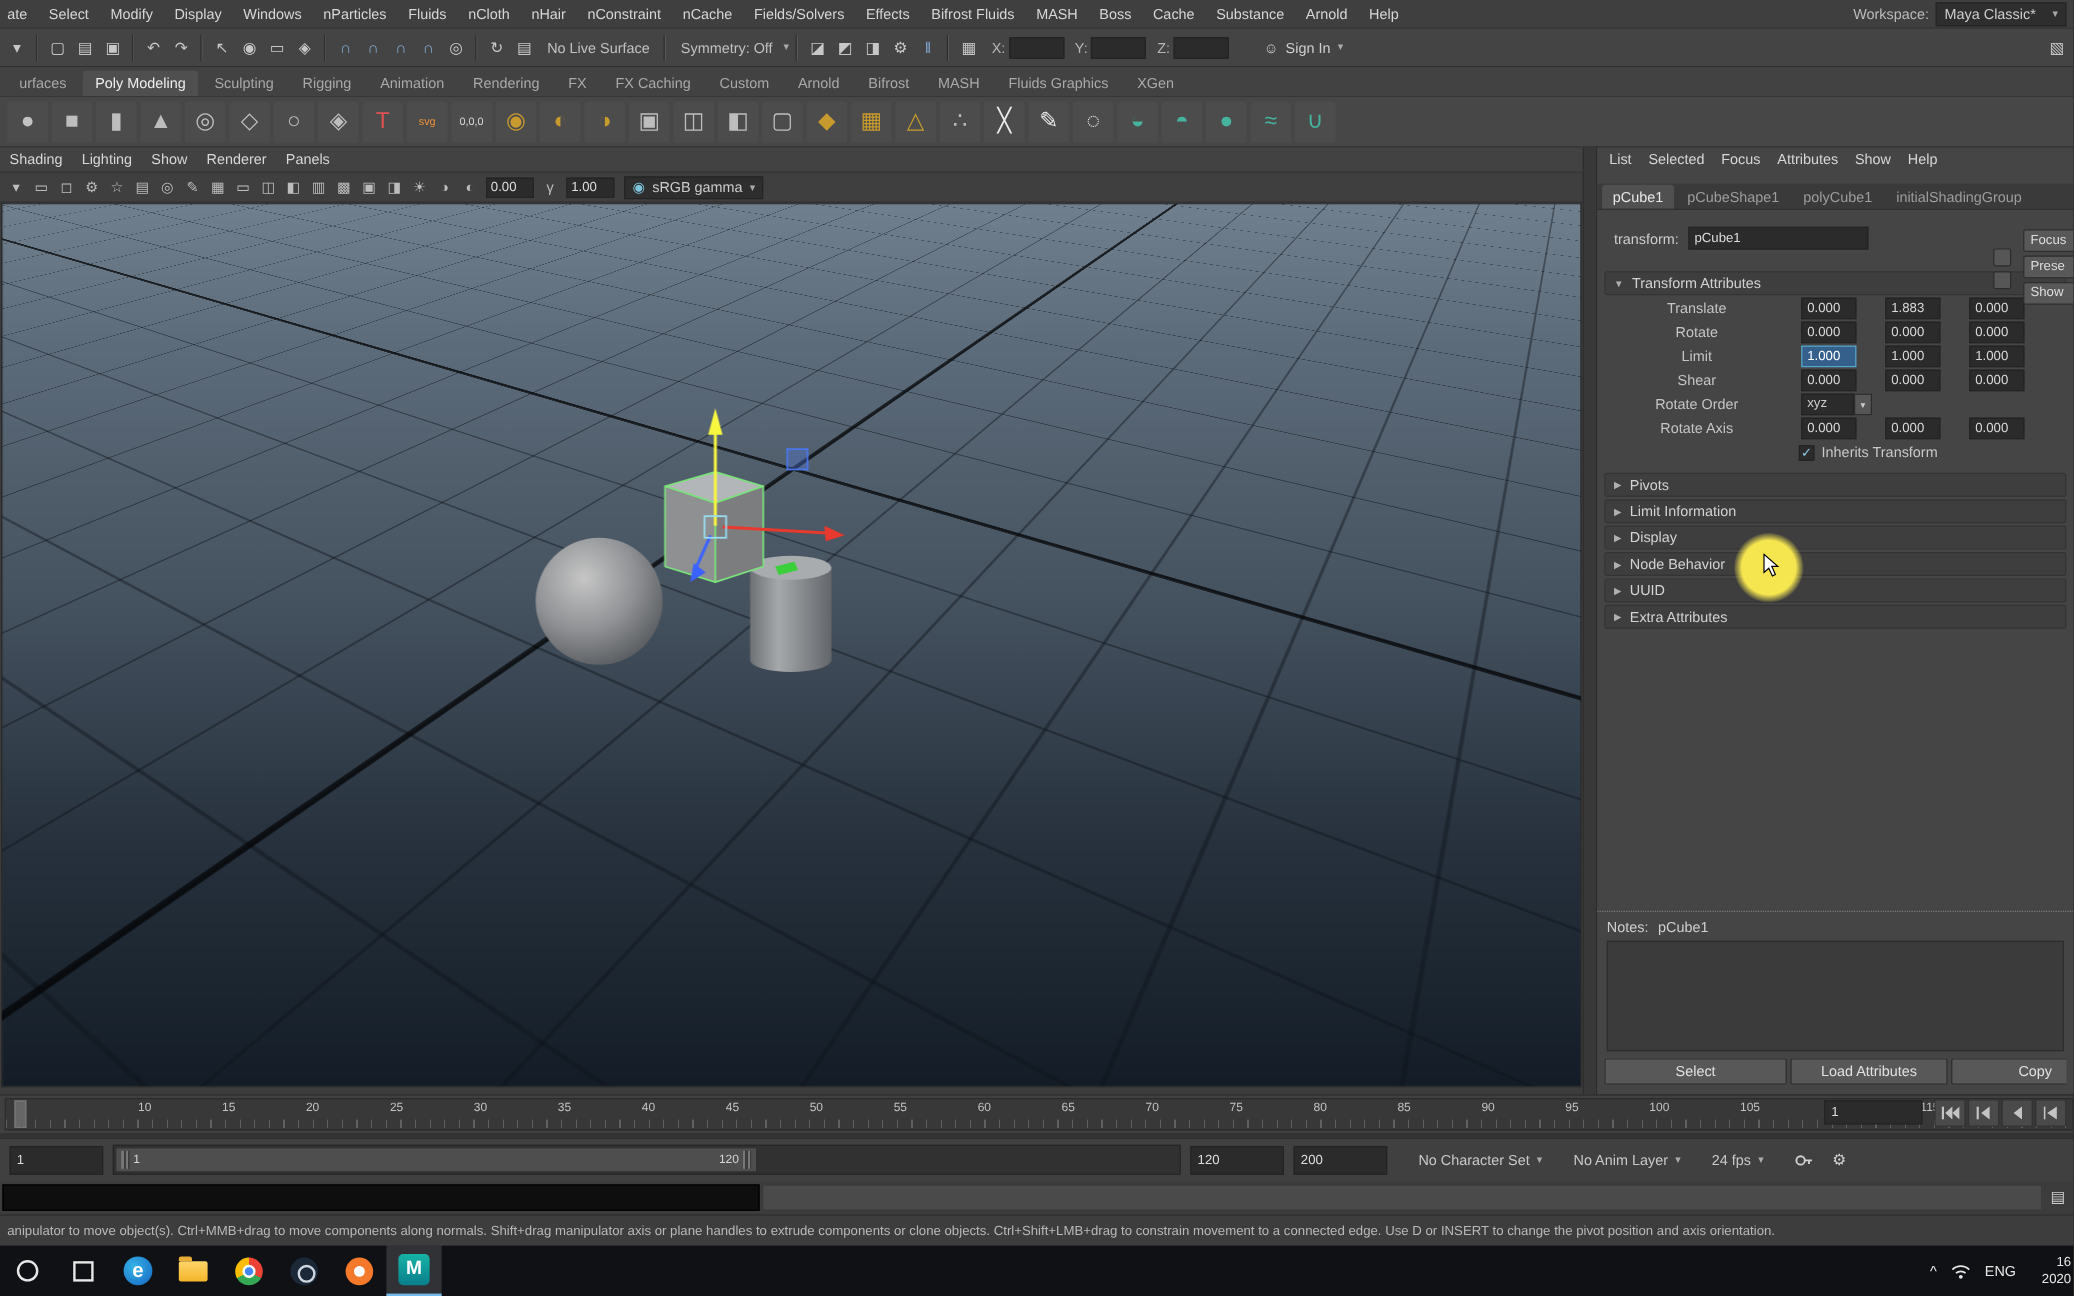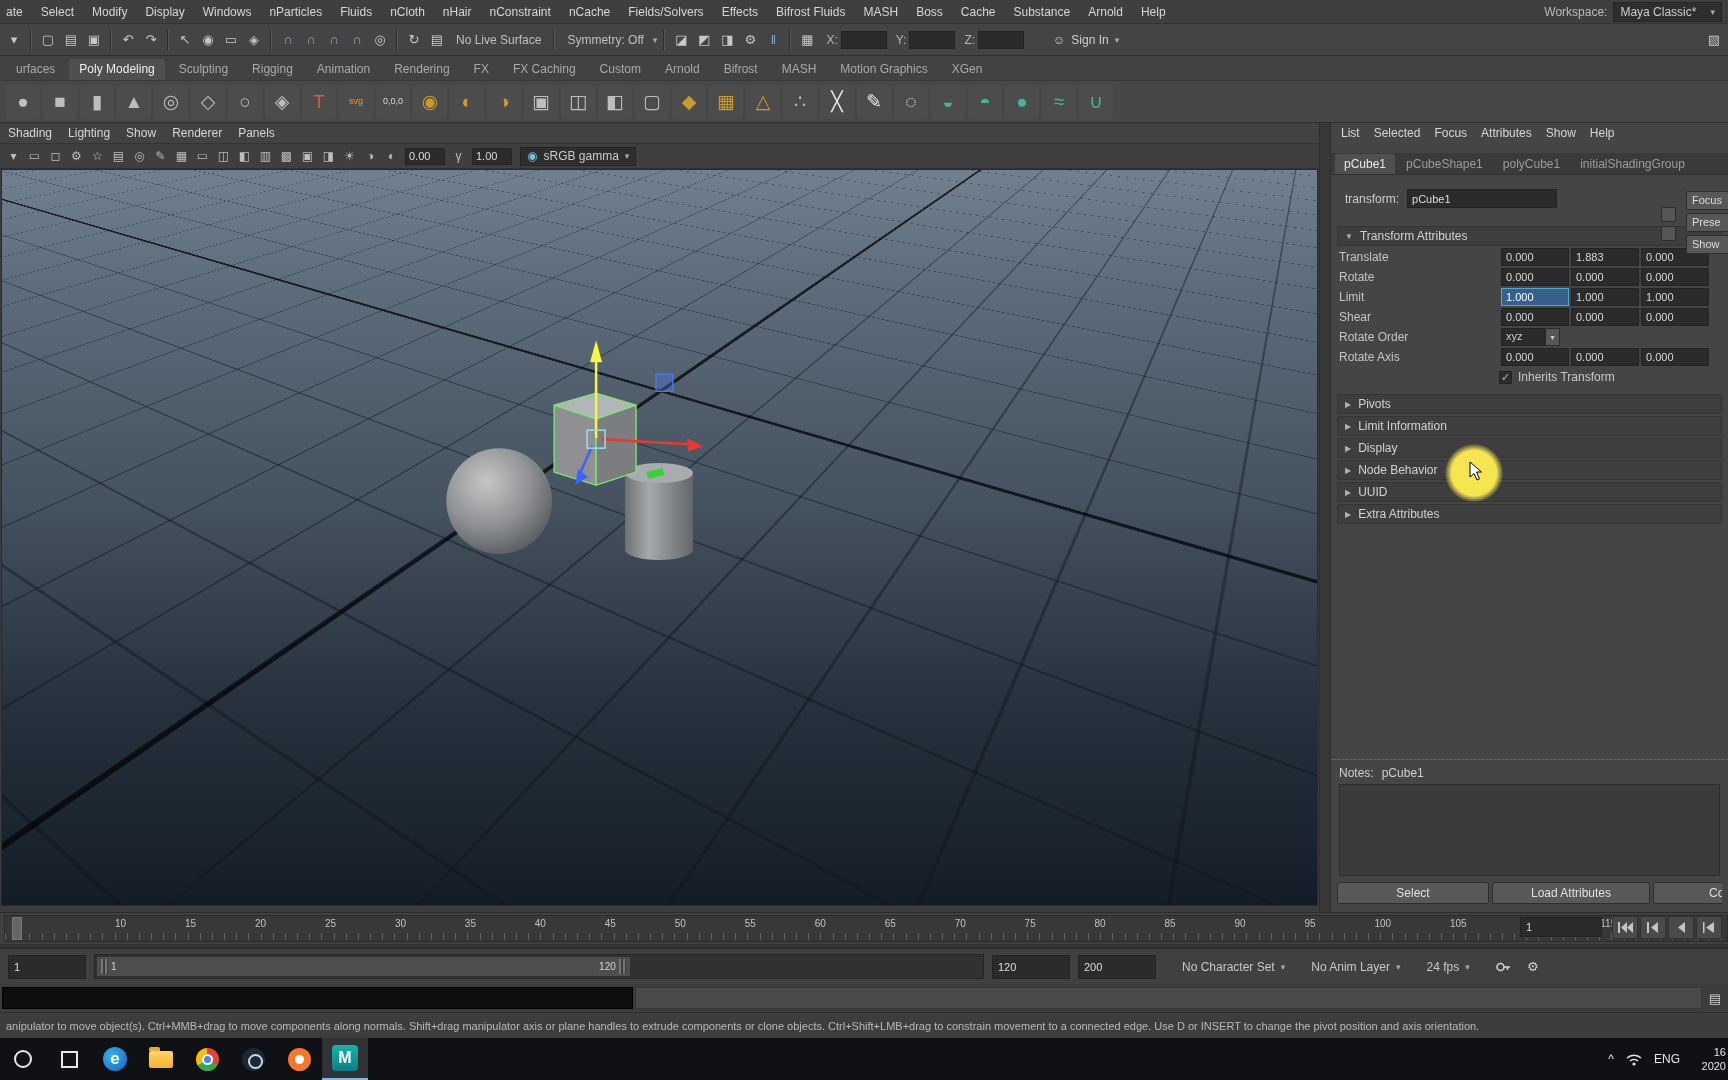--- a/index.html
+++ b/index.html
@@ -66,22 +66,22 @@
 #ae-transform-row input{width:150px;height:19px;background:#2b2b2b;border:1px solid #232323;color:#ddd;padding:0 4px;font-size:11px}
 .ae-mini-col{position:absolute;right:52px;top:84px;display:flex;flex-direction:column;gap:4px}
 .ae-mini{width:15px;height:15px;background:#565656;border:1px solid #2c2c2c;border-radius:2px}
 #ae-side{position:absolute;right:-38px;top:68px;width:80px;display:flex;flex-direction:column;gap:3px}
 .ae-side-btn{height:19px;background:#585858;border:1px solid #2e2e2e;border-radius:2px;color:#ddd;font-size:11px;padding:2px 5px;white-space:nowrap;overflow:hidden}
 #ae-side .row{display:flex;gap:3px}
 .ae-bar{height:20px;margin:2px 6px;background:#3e3e3e;border:1px solid #343434;border-radius:2px;display:flex;align-items:center;gap:7px;padding-left:7px;color:#d2d2d2;cursor:default}
 .ae-bar .tri{font-size:8px;color:#b0b0b0}
 #ae-sections{margin-top:16px}
 .ae-row{display:grid;grid-template-columns:158px 66px 66px 66px;column-gap:4px;align-items:center;margin:2px 6px 2px 8px}
-.ae-row .lab{text-align:left;padding-right:8px;color:#c4c4c4}
-.ae-row input{height:18px;background:#2b2b2b;border:1px solid #232323;color:#d8d8d8;font-size:11px;padding:0 4px;width:68px}
+.ae-row .lab{text-align:center;padding-right:8px;color:#c4c4c4}
+.ae-row input{height:18px;background:#2b2b2b;border:1px solid #232323;color:#d8d8d8;font-size:11px;padding:0 4px;width:46px}
 .ae-row input.sel{background:#35608c;color:#fff;border:1px solid #58a6c6}
 .ro-wrap{display:flex;align-items:center}
 .ro-box{width:44px;height:18px;background:#2b2b2b;border:1px solid #232323;color:#ccc;font-size:11px;padding:1px 4px}
 .ro-btn{width:15px;height:18px;background:#565656;border:1px solid #2c2c2c;display:flex;align-items:center;justify-content:center;font-size:8px;color:#ccc}
 .cb-row{display:flex;align-items:center;gap:6px;margin:4px 6px 4px 168px;color:#c8c8c8}
 .cb{width:13px;height:13px;background:#2b2b2b;border:1px solid #232323;display:inline-flex;align-items:center;justify-content:center;color:#8ac7de;font-size:11px}
 #ae-notes{margin-top:auto;border-top:1px dotted #7a7a7a;padding:6px 8px 0}
 #ae-notes .nl{display:flex;gap:8px;color:#cfcfcf;margin-bottom:4px}
 #notes-box{height:92px;background:#3b3b3b;border:1px solid #2d2d2d;margin:0 0 6px}
 #ae-buttons{display:flex;gap:3px;margin:0 6px 8px;overflow:hidden}
@@ -229,21 +229,21 @@
       <span class="tab">Sculpting</span>
       <span class="tab">Rigging</span>
       <span class="tab">Animation</span>
       <span class="tab">Rendering</span>
       <span class="tab">FX</span>
       <span class="tab">FX Caching</span>
       <span class="tab">Custom</span>
       <span class="tab">Arnold</span>
       <span class="tab">Bifrost</span>
       <span class="tab">MASH</span>
-      <span class="tab">Motion Graphics</span>
+      <span class="tab">Fluids Graphics</span>
       <span class="tab">XGen</span>
     </div>
 
   <div id="shelf">
 
       <div class="shelf-icon">
         <span class="si-glyph" style="color: rgb(194, 194, 194);">●</span>
       </div>
 
       <div class="shelf-icon">
@@ -601,21 +601,21 @@
 
       <div id="ae-notes">
         <div class="nl">
           <span>Notes:</span>
           <span>pCube1</span>
         </div>
         <div id="notes-box"></div>
       </div>
       <div id="ae-buttons">
         <span class="ae-btn" style="width:152px">Select</span>
-        <span class="ae-btn" style="width:158px">Load Attributes</span>
+        <span class="ae-btn" style="width:131px">Load Attributes</span>
         <span class="ae-btn" style="width:140px">Copy</span>
       </div>
 
       <div id="cursor-glow"></div>
       <svg id="cursor-arrow" width="16" height="20">
         <polygon points="1,1 1,16 5,12.5 8,19 10.5,17.8 7.5,11 12.5,11" fill="#fff" stroke="#000" stroke-width="1"></polygon>
       </svg>
     </div>
   </div>
 

